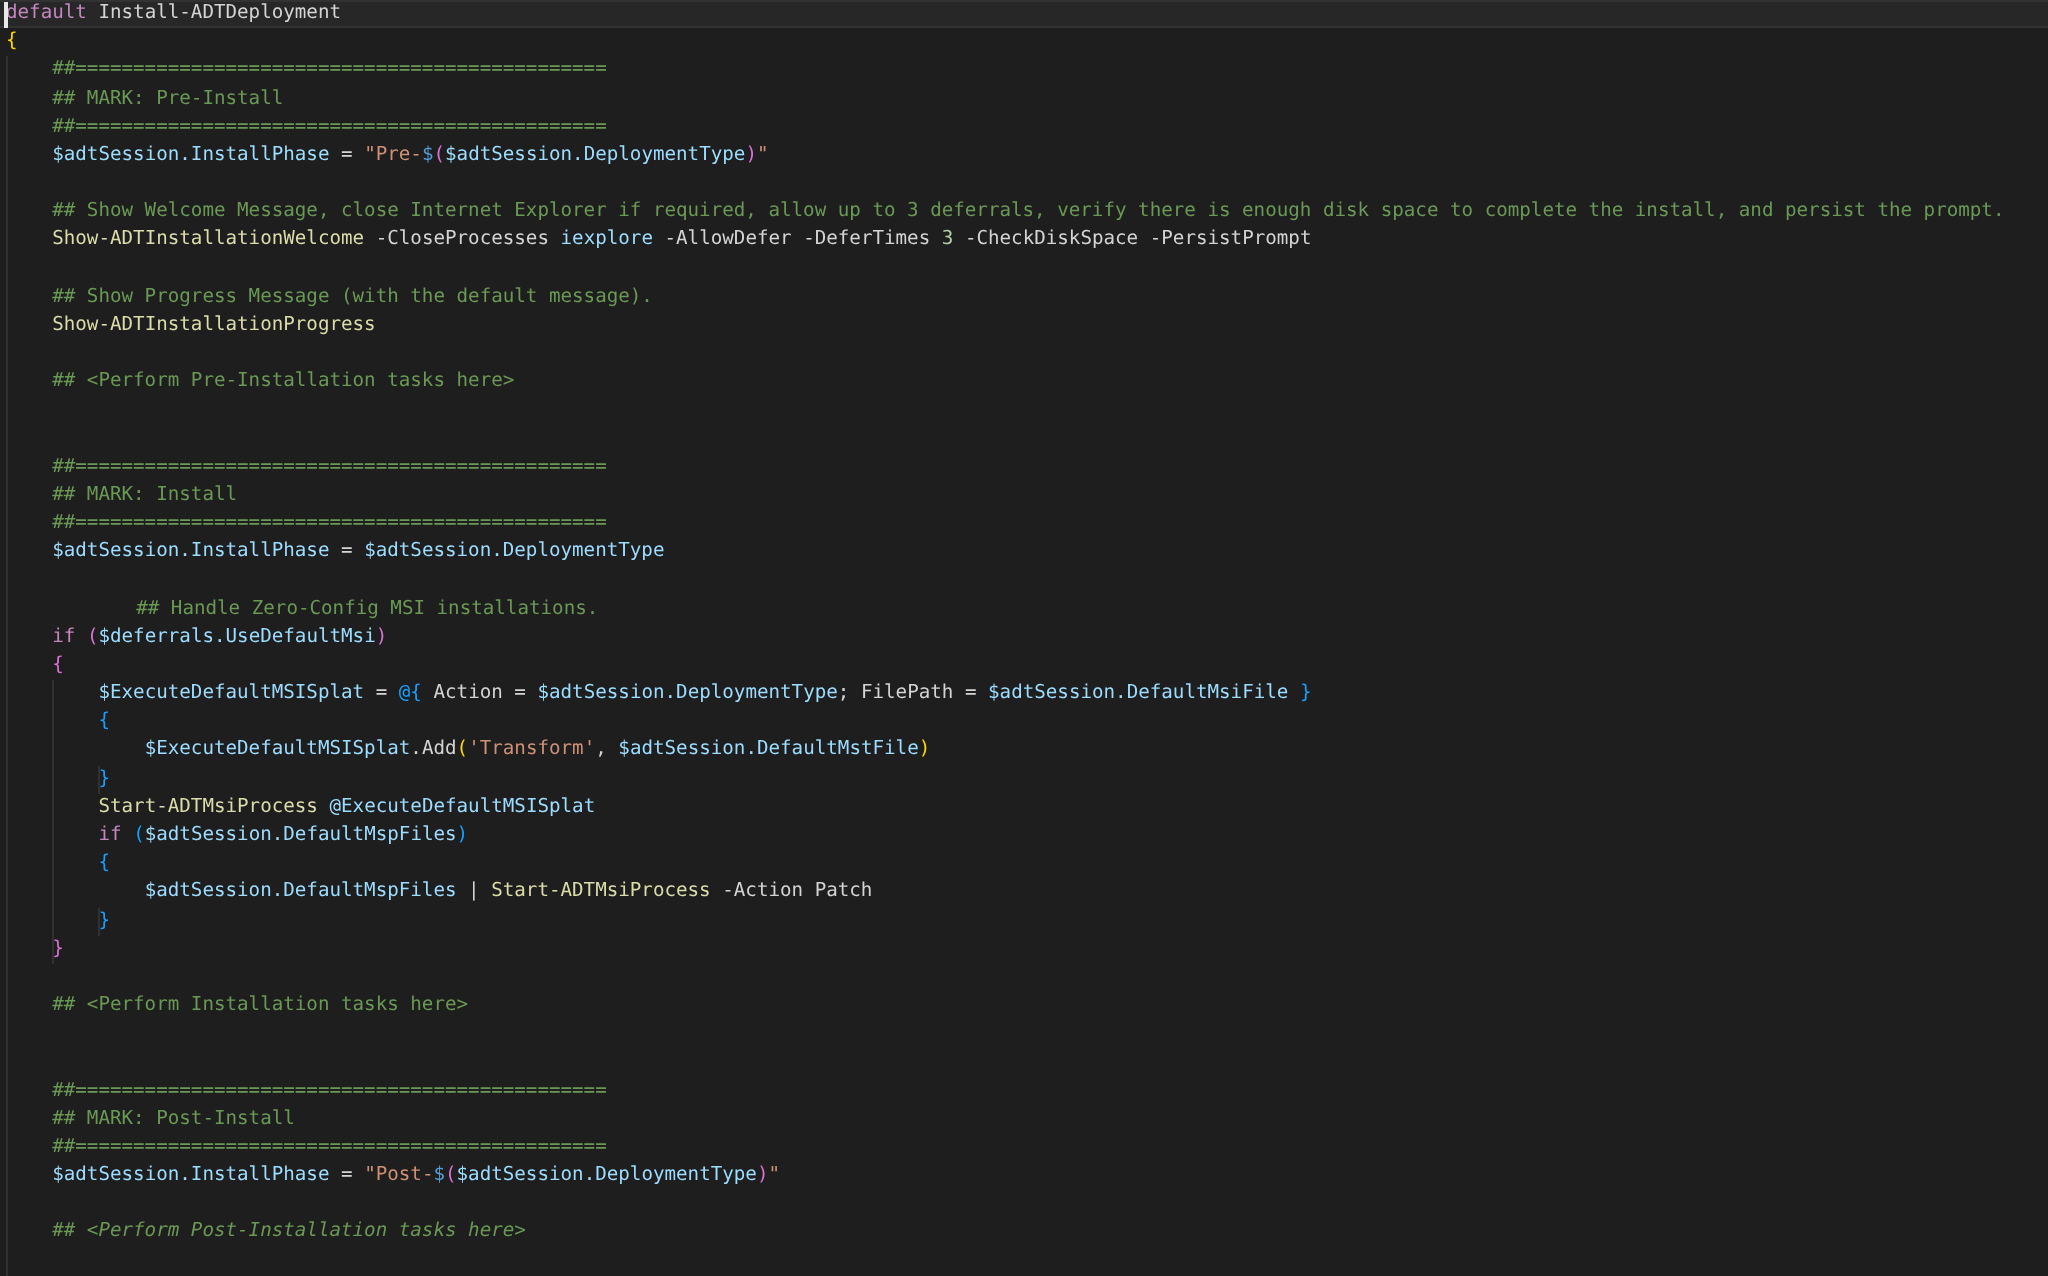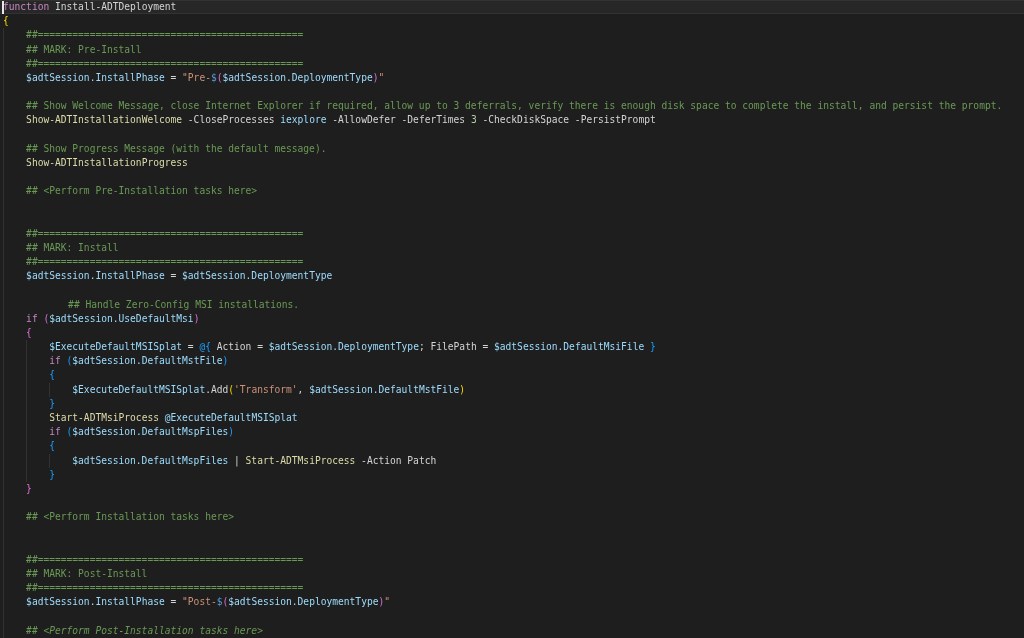--- a/index.html
+++ b/index.html
@@ -55,21 +55,21 @@
   <div class="current-line-highlight"></div>
 
   <div class="indent-guide" style="left:3px;  top:28.36px;  height:609.6px;"></div>
   <div class="indent-guide" style="left:26px; top:340.27px; height:141.78px;"></div>
   <div class="indent-guide" style="left:49px; top:382.80px; height:14.18px;"></div>
   <div class="indent-guide" style="left:49px; top:453.69px; height:14.18px;"></div>
 
   <div class="text-cursor"></div>
 
   <div id="code-lines">
-      <div class="line"><span style="color: rgb(197, 134, 192);">function</span><span style="color: rgb(212, 212, 212);"> </span><span style="color: rgb(212, 212, 212);">Install-ADTDeployment</span></div>
+      <div class="line"><span style="color: rgb(197, 134, 192);">default</span><span style="color: rgb(212, 212, 212);"> </span><span style="color: rgb(212, 212, 212);">Install-ADTDeployment</span></div>
       <div class="line"><span style="color: rgb(255, 215, 0);">{</span></div>
       <div class="line"><span style="color: rgb(106, 153, 85);">    ##==============================================</span></div>
       <div class="line"><span style="color: rgb(106, 153, 85);">    ## MARK: Pre-Install</span></div>
       <div class="line"><span style="color: rgb(106, 153, 85);">    ##==============================================</span></div>
       <div class="line"><span style="color: rgb(212, 212, 212);">    </span><span style="color: rgb(156, 220, 254);">$adtSession.InstallPhase</span><span style="color: rgb(212, 212, 212);"> = </span><span style="color: rgb(206, 145, 120);">"Pre-</span><span style="color: rgb(86, 156, 214);">$</span><span style="color: rgb(218, 112, 214);">(</span><span style="color: rgb(156, 220, 254);">$adtSession.DeploymentType</span><span style="color: rgb(218, 112, 214);">)</span><span style="color: rgb(206, 145, 120);">"</span></div>
       <div class="line">&nbsp;</div>
       <div class="line"><span style="color: rgb(106, 153, 85);">    ## Show Welcome Message, close Internet Explorer if required, allow up to 3 deferrals, verify there is enough disk space to complete the install, and persist the prompt.</span></div>
       <div class="line"><span style="color: rgb(212, 212, 212);">    </span><span style="color: rgb(220, 220, 170);">Show-ADTInstallationWelcome</span><span style="color: rgb(212, 212, 212);"> -CloseProcesses </span><span style="color: rgb(156, 220, 254);">iexplore</span><span style="color: rgb(212, 212, 212);"> -AllowDefer -DeferTimes </span><span style="color: rgb(181, 206, 168);">3</span><span style="color: rgb(212, 212, 212);"> -CheckDiskSpace -PersistPrompt</span></div>
       <div class="line">&nbsp;</div>
       <div class="line"><span style="color: rgb(106, 153, 85);">    ## Show Progress Message (with the default message).</span></div>
@@ -77,24 +77,23 @@
       <div class="line">&nbsp;</div>
       <div class="line"><span style="color: rgb(106, 153, 85);">    ## &lt;Perform Pre-Installation tasks here&gt;</span></div>
       <div class="line">&nbsp;</div>
       <div class="line">&nbsp;</div>
       <div class="line"><span style="color: rgb(106, 153, 85);">    ##==============================================</span></div>
       <div class="line"><span style="color: rgb(106, 153, 85);">    ## MARK: Install</span></div>
       <div class="line"><span style="color: rgb(106, 153, 85);">    ##==============================================</span></div>
       <div class="line"><span style="color: rgb(212, 212, 212);">    </span><span style="color: rgb(156, 220, 254);">$adtSession.InstallPhase</span><span style="color: rgb(212, 212, 212);"> = </span><span style="color: rgb(156, 220, 254);">$adtSession.DeploymentType</span></div>
       <div class="line">&nbsp;</div>
       <div class="line"><span style="color: rgb(106, 153, 85); padding-left: 42px;">    ## Handle Zero-Config MSI installations.</span></div>
-      <div class="line"><span style="color: rgb(212, 212, 212);">    </span><span style="color: rgb(197, 134, 192);">if</span><span style="color: rgb(212, 212, 212);"> </span><span style="color: rgb(218, 112, 214);">(</span><span style="color: rgb(156, 220, 254);">$adtSession.UseDefaultMsi</span><span style="color: rgb(218, 112, 214);">)</span></div>
+      <div class="line"><span style="color: rgb(212, 212, 212);">    </span><span style="color: rgb(197, 134, 192);">if</span><span style="color: rgb(212, 212, 212);"> </span><span style="color: rgb(218, 112, 214);">(</span><span style="color: rgb(156, 220, 254);">$deferrals.UseDefaultMsi</span><span style="color: rgb(218, 112, 214);">)</span></div>
       <div class="line"><span style="color: rgb(212, 212, 212);">    </span><span style="color: rgb(218, 112, 214);">{</span></div>
       <div class="line"><span style="color: rgb(212, 212, 212);">        </span><span style="color: rgb(156, 220, 254);">$ExecuteDefaultMSISplat</span><span style="color: rgb(212, 212, 212);"> = </span><span style="color: rgb(23, 159, 255);">@{</span><span style="color: rgb(212, 212, 212);"> Action = </span><span style="color: rgb(156, 220, 254);">$adtSession.DeploymentType</span><span style="color: rgb(212, 212, 212);">; FilePath = </span><span style="color: rgb(156, 220, 254);">$adtSession.DefaultMsiFile</span><span style="color: rgb(212, 212, 212);"> </span><span style="color: rgb(23, 159, 255);">}</span></div>
-      <div class="line"><span style="color: rgb(212, 212, 212);">        </span><span style="color: rgb(197, 134, 192);">if</span><span style="color: rgb(212, 212, 212);"> </span><span style="color: rgb(23, 159, 255);">(</span><span style="color: rgb(156, 220, 254);">$adtSession.DefaultMstFile</span><span style="color: rgb(23, 159, 255);">)</span></div>
       <div class="line"><span style="color: rgb(212, 212, 212);">        </span><span style="color: rgb(23, 159, 255);">{</span></div>
       <div class="line"><span style="color: rgb(212, 212, 212);">            </span><span style="color: rgb(156, 220, 254);">$ExecuteDefaultMSISplat</span><span style="color: rgb(212, 212, 212);">.Add</span><span style="color: rgb(255, 215, 0);">(</span><span style="color: rgb(206, 145, 120);">'Transform'</span><span style="color: rgb(212, 212, 212);">, </span><span style="color: rgb(156, 220, 254);">$adtSession.DefaultMstFile</span><span style="color: rgb(255, 215, 0);">)</span></div>
       <div class="line"><span style="color: rgb(212, 212, 212);">        </span><span style="color: rgb(23, 159, 255);">}</span></div>
       <div class="line"><span style="color: rgb(212, 212, 212);">        </span><span style="color: rgb(220, 220, 170);">Start-ADTMsiProcess</span><span style="color: rgb(212, 212, 212);"> </span><span style="color: rgb(156, 220, 254);">@ExecuteDefaultMSISplat</span></div>
       <div class="line"><span style="color: rgb(212, 212, 212);">        </span><span style="color: rgb(197, 134, 192);">if</span><span style="color: rgb(212, 212, 212);"> </span><span style="color: rgb(23, 159, 255);">(</span><span style="color: rgb(156, 220, 254);">$adtSession.DefaultMspFiles</span><span style="color: rgb(23, 159, 255);">)</span></div>
       <div class="line"><span style="color: rgb(212, 212, 212);">        </span><span style="color: rgb(23, 159, 255);">{</span></div>
       <div class="line"><span style="color: rgb(212, 212, 212);">            </span><span style="color: rgb(156, 220, 254);">$adtSession.DefaultMspFiles</span><span style="color: rgb(212, 212, 212);"> | </span><span style="color: rgb(220, 220, 170);">Start-ADTMsiProcess</span><span style="color: rgb(212, 212, 212);"> -Action Patch</span></div>
       <div class="line"><span style="color: rgb(212, 212, 212);">        </span><span style="color: rgb(23, 159, 255);">}</span></div>
       <div class="line"><span style="color: rgb(212, 212, 212);">    </span><span style="color: rgb(218, 112, 214);">}</span></div>
       <div class="line">&nbsp;</div>

